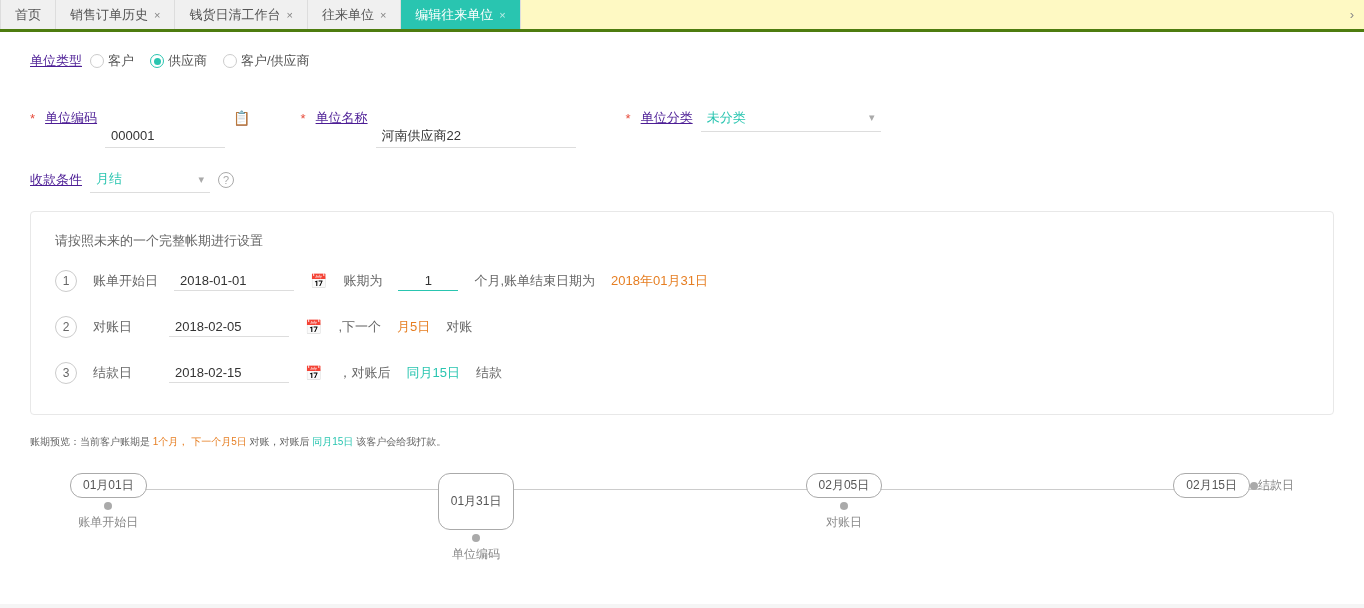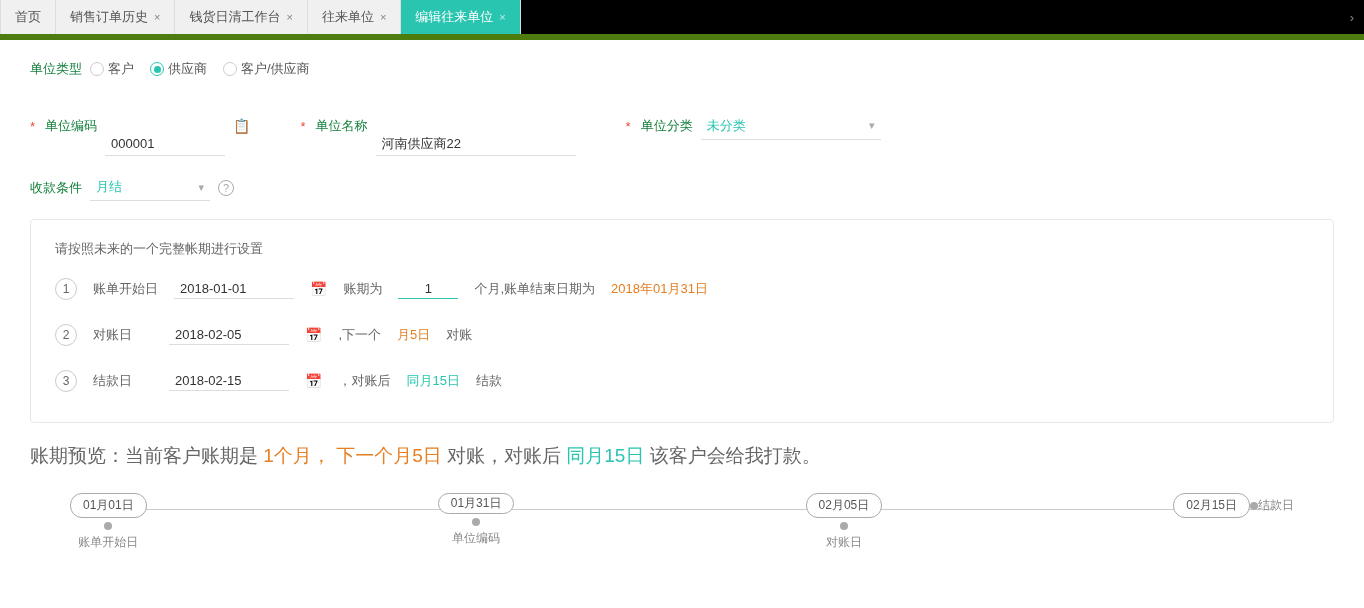--- a/index.html
+++ b/index.html
@@ -2,23 +2,23 @@
 <html><head>
   <meta charset="utf-8">
   <style>
     * { box-sizing: border-box; margin: 0; padding: 0; }
     body { font-family: "Microsoft YaHei", "PingFang SC", sans-serif; font-size: 13px; background: #f5f5f5; color: #333; }
 
     
     .tab-bar {
       display: flex;
       align-items: stretch;
-      background: #000000;
-      border-bottom: 6px solid #4d7c0f;
-      height: 40px;
+      background: #fef9c3;
+      border-bottom: 3px solid #4d7c0f;
+      height: 32px;
       position: relative;
     }
     .tab {
       display: flex;
       align-items: center;
       padding: 0 14px;
       cursor: pointer;
       font-size: 13px;
       color: #555;
       border-right: 1px solid #ddd;
@@ -58,23 +58,24 @@
       align-items: center;
       margin-bottom: 18px;
       gap: 20px;
     }
     .form-field {
       display: flex;
       align-items: center;
       gap: 8px;
     }
     .field-label {
-      color: #15803d;
+      color: #4c1d95;
       white-space: nowrap;
       font-size: 13px;
+      text-decoration: underline;
     }
     .required-star {
       color: #e74c3c;
       margin-right: 2px;
     }
     .field-input {
       border: none;
       border-bottom: 1px solid #ddd;
       padding: 4px 6px;
       font-size: 13px;
@@ -217,21 +218,21 @@
       font-size: 13px;
       outline: none;
       background: transparent;
       color: #333;
       width: 60px;
       text-align: center;
     }
 
     
     .preview-text {
-      font-size: 19px;
+      font-size: 10px;
       color: #666;
       margin-bottom: 24px;
     }
   </style>
 </head>
 <body>
 
 <div class="tab-bar">
   <div class="tab">
     <span>首页</span>
@@ -364,21 +365,21 @@
 
       <div style="display:flex;flex-direction:column;align-items:center;position:relative;">
         <div style="border:1px solid #aaa;border-radius:12px;padding:3px 12px;font-size:12px;color:#555;background:#fff;z-index:1;position:relative;">
           <span>01月01日</span>
         </div>
         <div style="width:8px;height:8px;border-radius:50%;background:#aaa;margin:4px 0;z-index:1;"></div>
         <div style="font-size:12px;color:#888;">账单开始日</div>
       </div>
 
       <div style="display:flex;flex-direction:column;align-items:center;position:relative;">
-        <div style="border:1px solid #aaa;border-radius:12px;padding:1px 12px;font-size:12px;color:#555;background:#fff;z-index:1;position:relative;">
+        <div style="border:1px solid #aaa;border-radius:12px;padding:19px 12px;font-size:12px;color:#555;background:#fff;z-index:1;position:relative;">
           <span>01月31日</span>
         </div>
         <div style="width:8px;height:8px;border-radius:50%;background:#aaa;margin:4px 0;z-index:1;"></div>
         <div style="font-size:12px;color:#888;">单位编码</div>
       </div>
 
       <div style="display:flex;flex-direction:column;align-items:center;position:relative;">
         <div style="border:1px solid #aaa;border-radius:12px;padding:3px 12px;font-size:12px;color:#555;background:#fff;z-index:1;position:relative;">
           <span>02月05日</span>
         </div>

